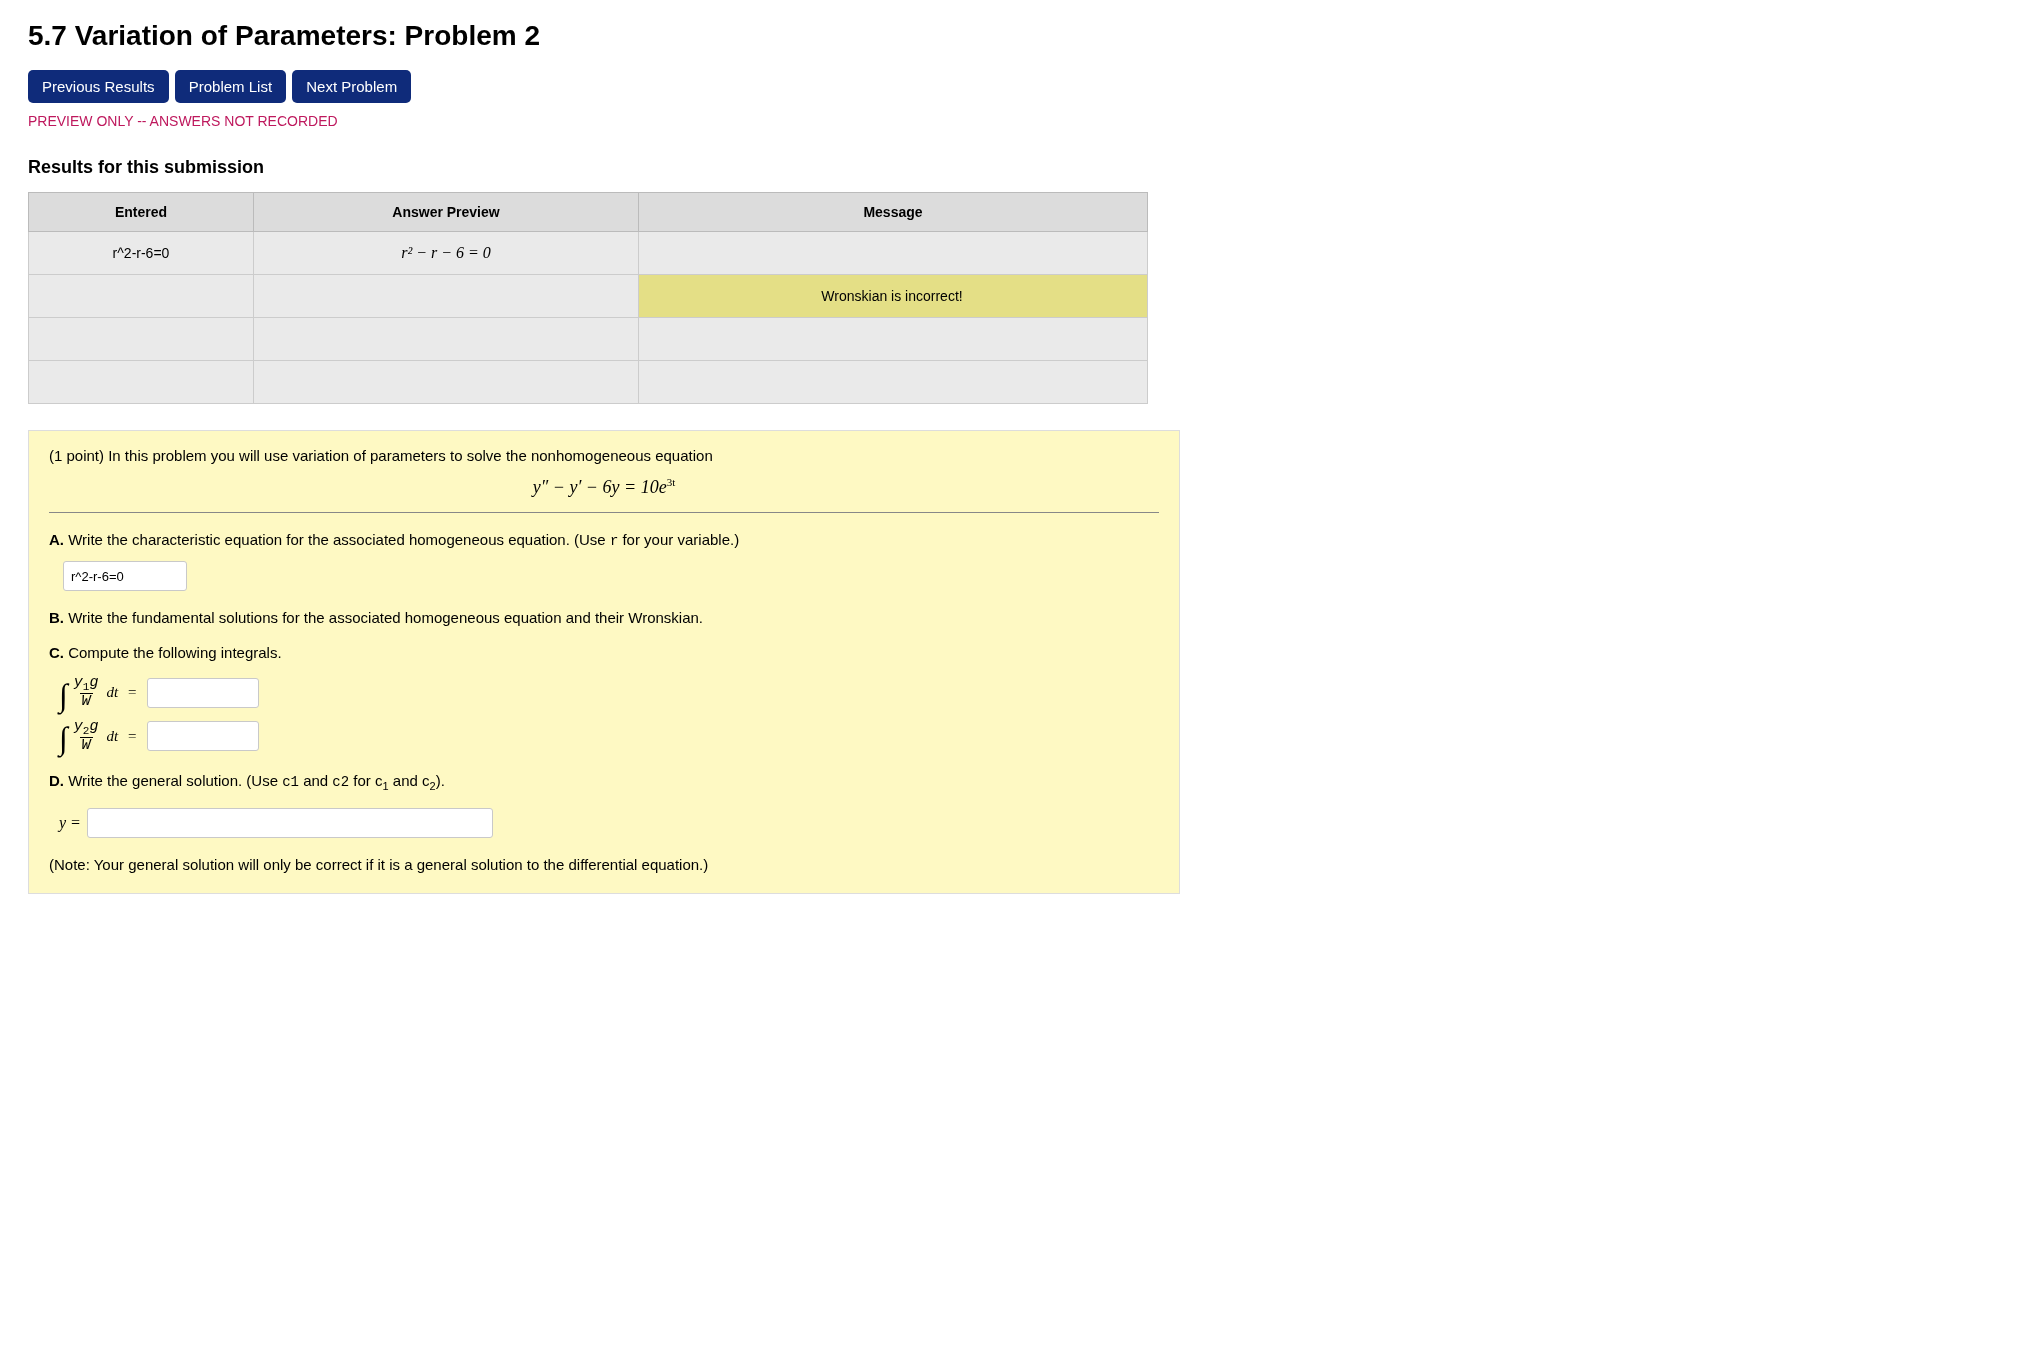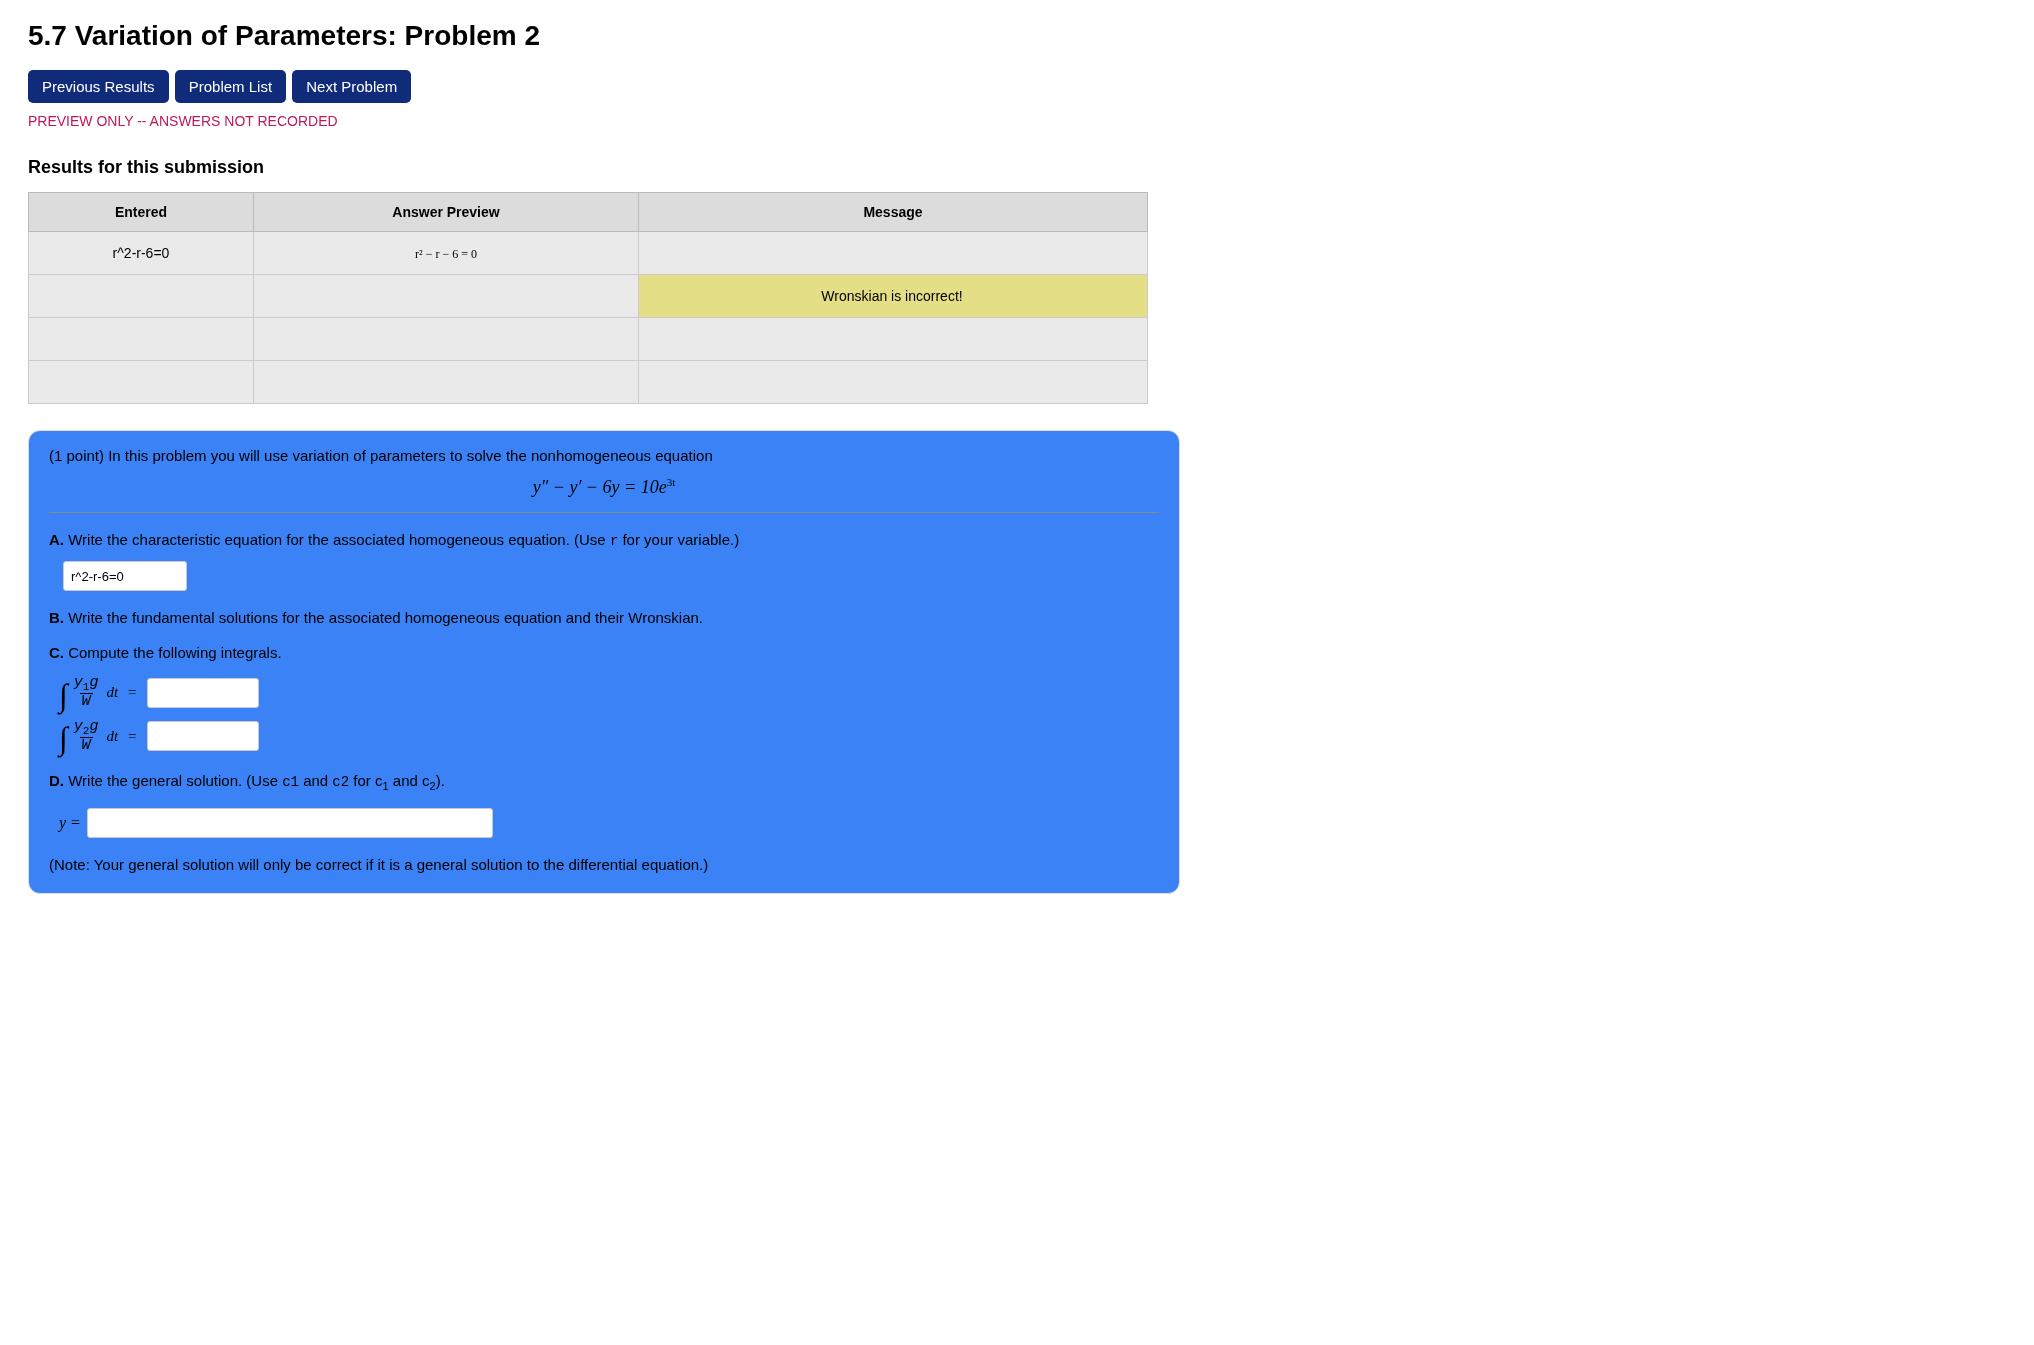--- a/index.html
+++ b/index.html
@@ -64,22 +64,22 @@
   table.results td.msg-left { text-align: left; padding-left: 8px; }
   table.results td.highlight {
     background: #e4df86;
     text-align: center;
     padding-left: 8px;
   }
   table.results .col1 { width: 220px; }
   table.results .col2 { width: 380px; }
   .problem-box {
     border: 1px solid #ddd;
-    border-radius: 12px;
-    background: #3b82f6;
+    border-radius: 0;
+    background: #fef9c3;
     margin-top: 26px;
     padding: 16px 20px 20px 20px;
     max-width: 1110px;
   }
   .problem-intro { margin-bottom: 8px; }
   .ode-center {
     text-align: center;
     font-family: 'Times New Roman', serif;
     font-style: italic;
     font-size: 18px;
@@ -157,21 +157,22 @@
     line-height: 1.1;
     vertical-align: middle;
   }
   .frac .num { }
   .frac .den { border-top: 1px solid #000; padding: 0 2px; }
   .dt { font-family:'Times New Roman',serif; font-style: italic; margin-left:2px;}
   .eq { font-family:'Times New Roman',serif; margin: 0 4px;}
   .note { margin-top: 18px; font-size: 15px; }
   .mathprev {
     font-family: 'Times New Roman', serif;
-    font-size: 12px;
+    font-style: italic;
+    font-size: 16px;
     margin-top: 13px;
   }
 </style>
 </head>
 <body>
 
 <h1>5.7 Variation of Parameters: Problem 2</h1>
 
 <div class="nav-buttons">
   <button class="nav-btn">Previous Results</button>

